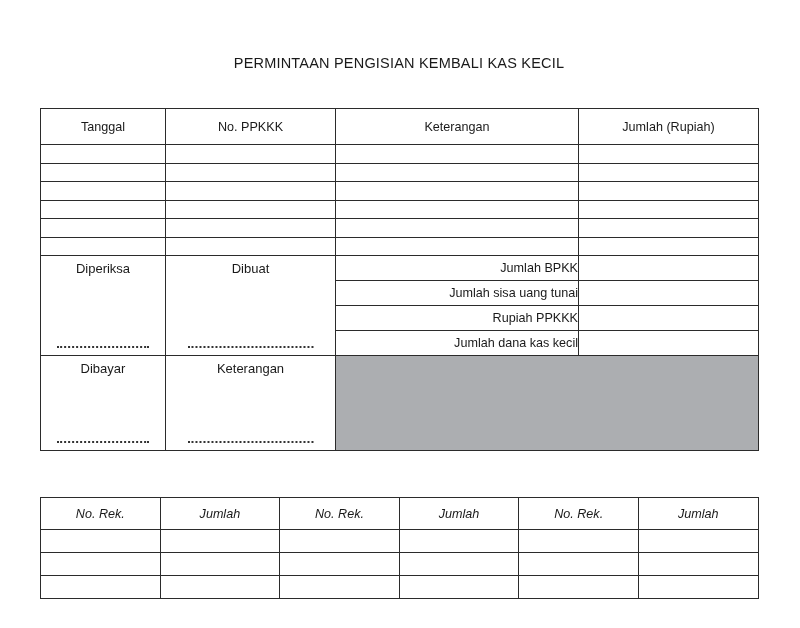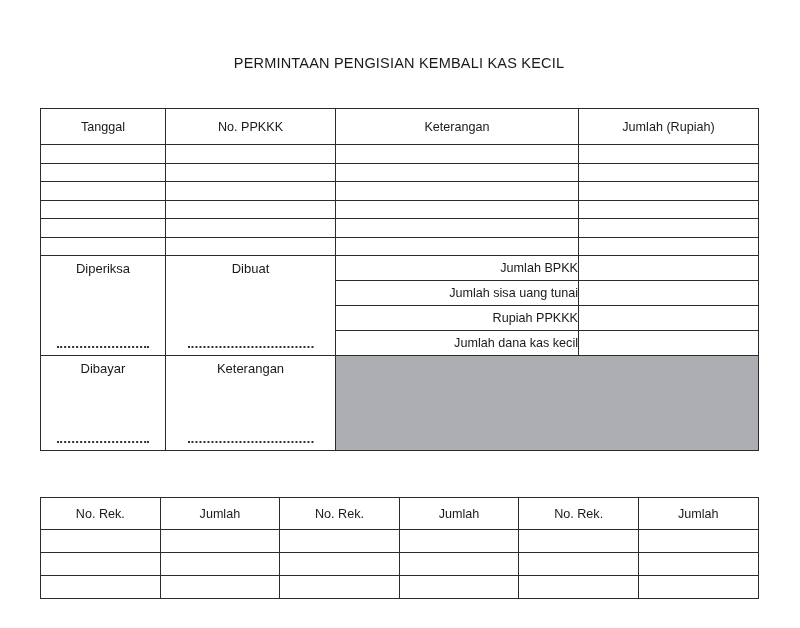--- a/index.html
+++ b/index.html
@@ -95,21 +95,21 @@
     font-size: 0;
   }
 
   
   #recap-table {
     left: 40px;
     top: 477px;
     width: 718px;
   }
   #recap-table td { height: 22px; }
-  #recap-table tr.hdr td { height: 31px; }
+  #recap-table tr.hdr td { height: 31px; font-style: italic; }
 </style>
 </head>
 <body>
 
 <div class="page">
 
   <div class="form-title" id="title-main">PERMINTAAN PENGISIAN KEMBALI KAS KECIL</div>
 
   <table class="tbl" id="main-table">
     <colgroup>

